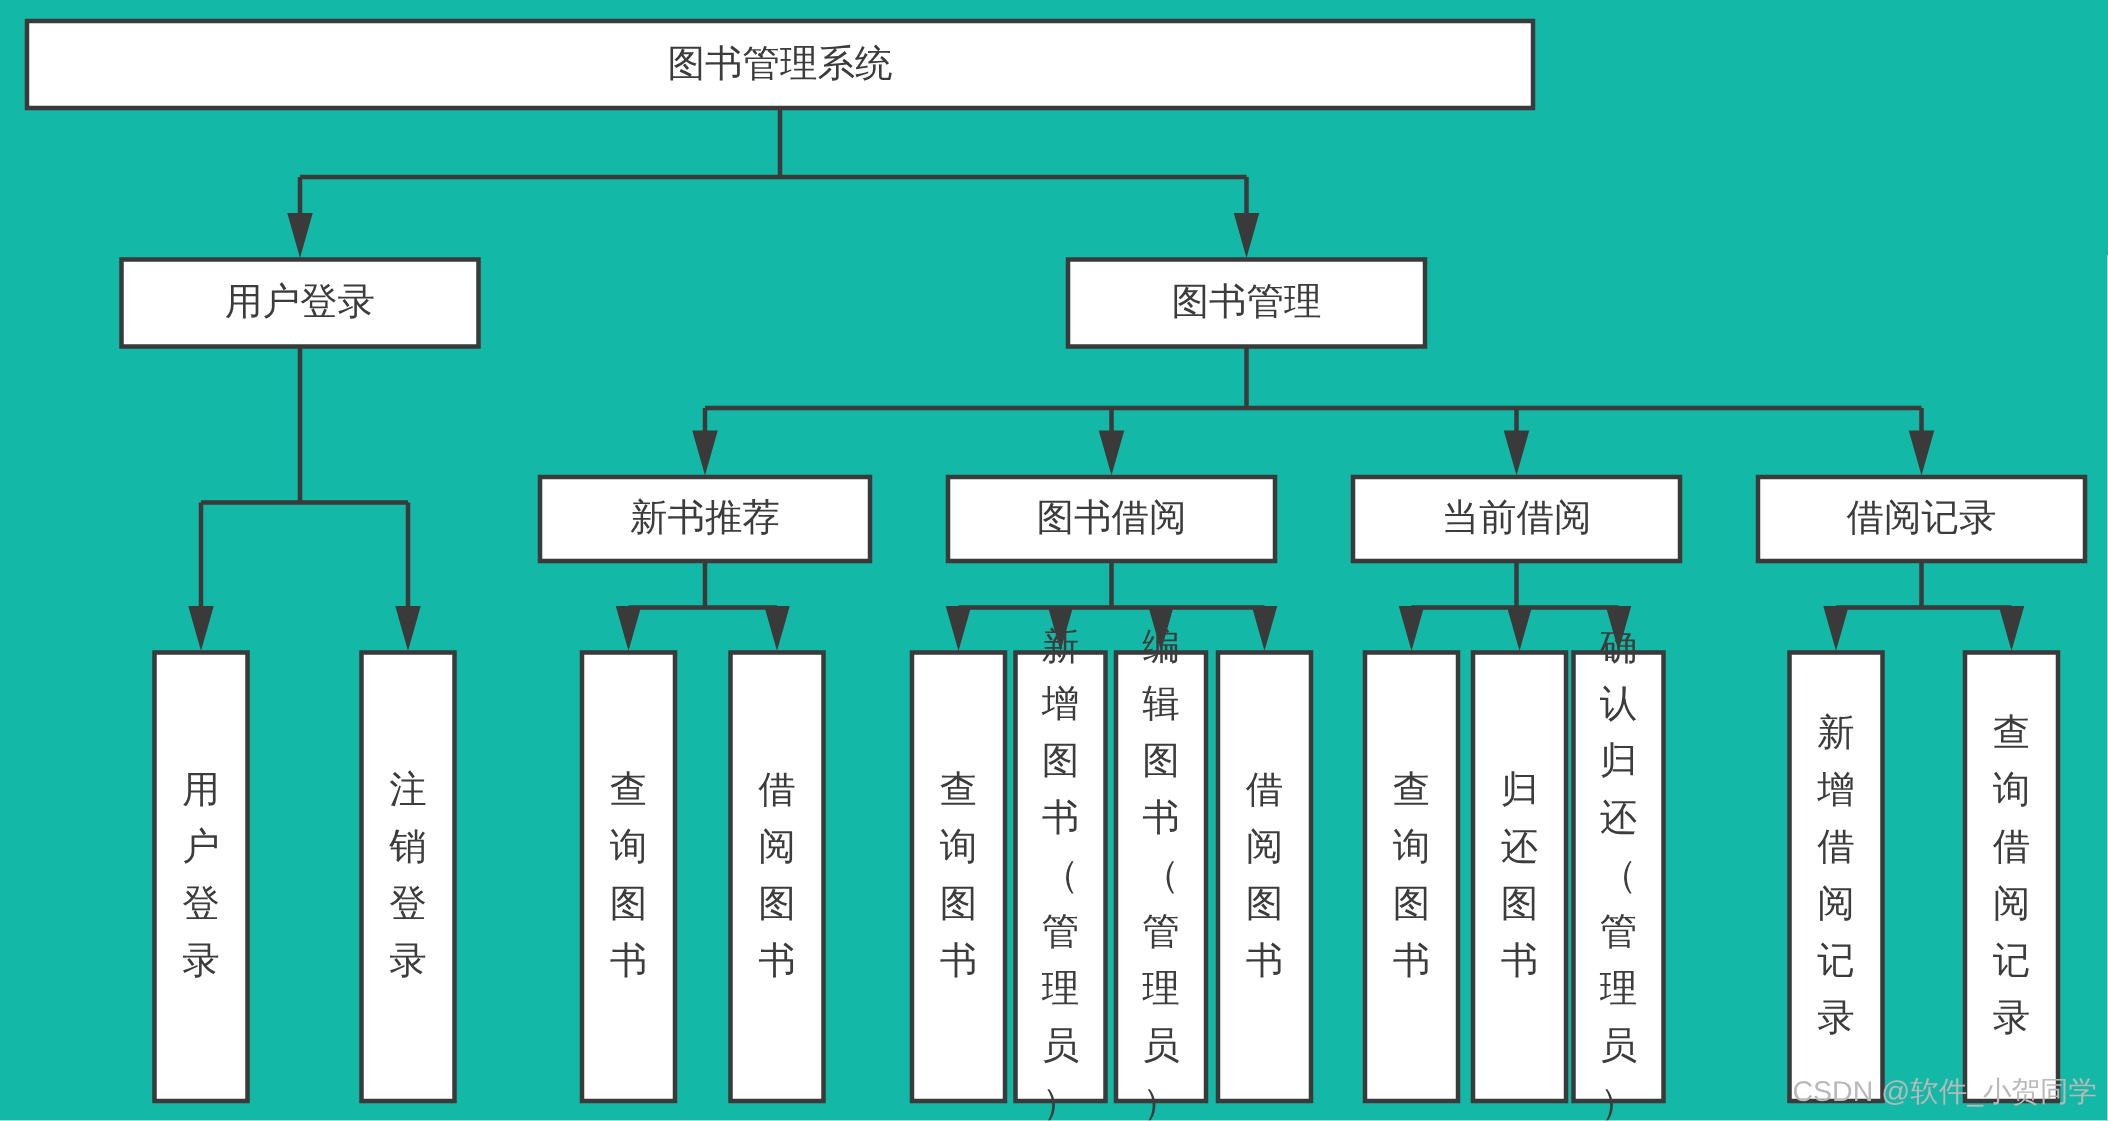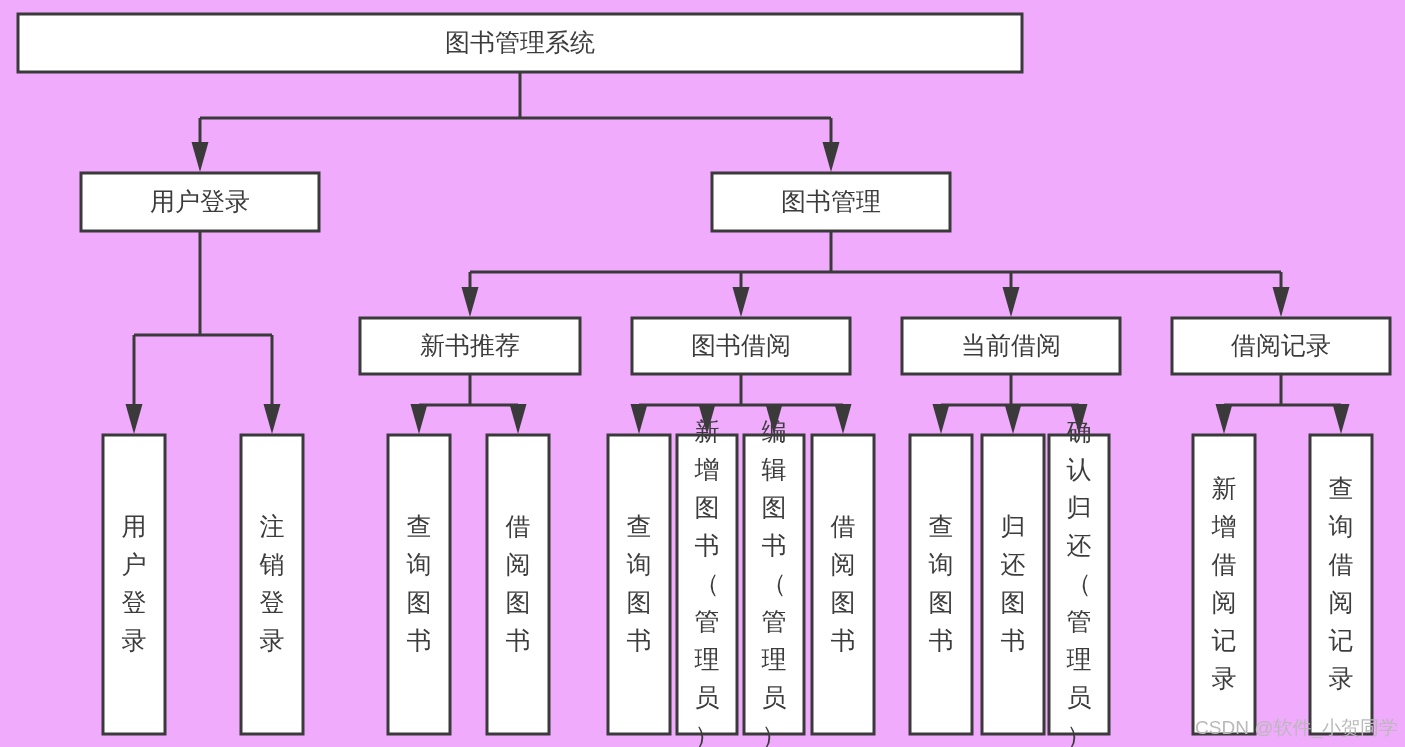--- a/index.html
+++ b/index.html
@@ -8,21 +8,21 @@
     padding: 0;
     background: #ffffff;
   }
   body {
     font-family: "Liberation Sans", "DejaVu Sans", sans-serif;
   }
   #diagram-root {
     position: relative;
     width: 1405px;
     height: 747px;
-    background: #f0abfc;
+    background: #14b8a6;
     overflow: hidden;
   }
   svg.diagram-canvas {
     position: absolute;
     left: 0;
     top: 0;
     width: 1405px;
     height: 747px;
     display: block;
   }

